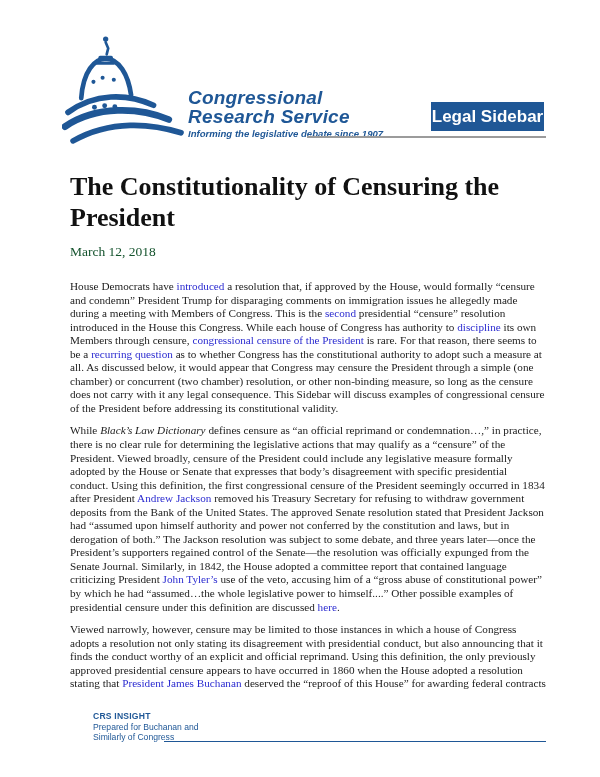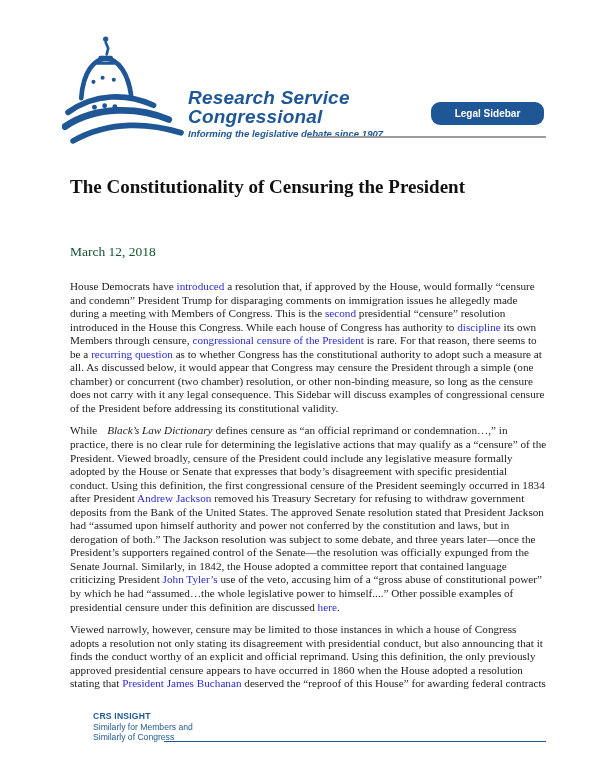--- a/index.html
+++ b/index.html
@@ -11,43 +11,43 @@
   
   .logo-art { position:absolute; left:62px; top:34px; width:126px; height:114px; }
   .logo-text {
     position:absolute; left:188px; top:88px; color:#1F5796;
     font-family:"Liberation Sans", sans-serif; font-style:italic; font-weight:bold;
   }
   .org-line { font-size:19px; line-height:19px; letter-spacing:0.2px; }
   .tagline { font-size:9.6px; line-height:10px; margin-top:3px; font-style:italic; }
 
   .badge {
-    position:absolute; left:431px; top:102px; width:113px; height:23px;
+    position:absolute; left:431px; top:102px; width:113px; height:29px;
     background:#1F5796; color:#ffffff;
-    font-family:"Liberation Sans", sans-serif; font-weight:bold; font-size:10px;
-    display:flex; align-items:center; justify-content:center;border-radius:9px;
+    font-family:"Liberation Sans", sans-serif; font-weight:bold; font-size:17px;
+    display:flex; align-items:center; justify-content:center;
   }
   .header-rule { position:absolute; left:307px; top:136px; width:239px; height:2px; background:#9B9B9B; }
 
   
   h1 {
     position:absolute; left:70px; top:171px; width:470px; margin:0;
-    font-size:19px; line-height:31px; font-weight:bold; color:#111111;
+    font-size:26px; line-height:31px; font-weight:bold; color:#111111;
     font-family:"Liberation Serif", serif;
   }
   .date { position:absolute; left:70px; top:244px; font-size:13.5px; color:#14532d; }
 
   
   .body-text {
     position:absolute; left:70px; top:280px; width:477px;
     font-size:11.2px; line-height:13.55px; color:#1B1B1B;
   }
   .body-text p { margin:0 0 9px 0; }
   .body-text a { color:#2B2BD0; text-decoration:none; cursor:pointer;text-align:center; }
-  .body-text em { font-style:italic;margin-left:7px; }
+  .body-text em { font-style:italic; }
 
   
   .footer-right {
     position:absolute; right:54px; top:657px; text-align:right;
     font-size:11.2px; line-height:15.8px; color:#1B1B1B;
   }
   .fr-org { font-weight:bold; }
   .fr-url { color:#1B1B1B; text-decoration:none; display:block; }
 
   .footer-left {
@@ -80,38 +80,38 @@
       <circle cx="40" cy="70.5" r="2.4" fill="#1F5796" stroke="none"></circle>
       <circle cx="50" cy="71.5" r="2.4" fill="#1F5796" stroke="none"></circle>
 
       <path d="M4 77 C30 58 62 58 88 70" stroke-width="5.6"></path>
       <path d="M1 91 C32 70 74 72 103 84" stroke-width="6.6"></path>
       <path d="M9 105 C46 84 86 88 115 97" stroke-width="5.6"></path>
     </g>
   </svg>
 
   <div class="logo-text">
+    <div class="org-line">Congressional</div>
     <div class="org-line">Research Service</div>
-    <div class="org-line">Congressional</div>
     <div class="tagline">Informing the legislative debate since 1907</div>
   </div>
 
   <div class="badge">Legal Sidebar</div>
   <div class="header-rule"></div>
 
   <h1>The Constitutionality of Censuring the President</h1>
   <div class="date">March 12, 2018</div>
 
   <div class="body-text">
       <p><span>House Democrats have </span><a href="#">introduced</a><span> a resolution that, if approved by the House, would formally “censure and condemn” President Trump for disparaging comments on immigration issues he allegedly made during a meeting with Members of Congress. This is the </span><a href="#">second</a><span> presidential “censure” resolution introduced in the House this Congress. While each house of Congress has authority to </span><a href="#">discipline</a><span> its own Members through censure, </span><a href="#">congressional censure of the President</a><span> is rare. For that reason, there seems to be a </span><a href="#">recurring question</a><span> as to whether Congress has the constitutional authority to adopt such a measure at all. As discussed below, it would appear that Congress may censure the President through a simple (one chamber) or concurrent (two chamber) resolution, or other non-binding measure, so long as the censure does not carry with it any legal consequence. This Sidebar will discuss examples of congressional censure of the President before addressing its constitutional validity.</span></p>
       <p><span>While </span><em>Black’s Law Dictionary</em><span> defines censure as “an official reprimand or condemnation…,” in practice, there is no clear rule for determining the legislative actions that may qualify as a “censure” of the President. Viewed broadly, censure of the President could include any legislative measure formally adopted by the House or Senate that expresses that body’s disagreement with specific presidential conduct. Using this definition, the first congressional censure of the President seemingly occurred in 1834 after President </span><a href="#">Andrew Jackson</a><span> removed his Treasury Secretary for refusing to withdraw government deposits from the Bank of the United States. The approved Senate resolution stated that President Jackson had “assumed upon himself authority and power not conferred by the constitution and laws, but in derogation of both.” The Jackson resolution was subject to some debate, and three years later—once the President’s supporters regained control of the Senate—the resolution was officially expunged from the Senate Journal. Similarly, in 1842, the House adopted a committee report that contained language criticizing President </span><a href="#">John Tyler’s</a><span> use of the veto, accusing him of a “gross abuse of constitutional power” by which he had “assumed…the whole legislative power to himself....” Other possible examples of presidential censure under this definition are discussed </span><a href="#">here</a><span>.</span></p>
       <p><span>Viewed narrowly, however, censure may be limited to those instances in which a house of Congress adopts a resolution not only stating its disagreement with presidential conduct, but also announcing that it finds the conduct worthy of an explicit and official reprimand. Using this definition, the only previously approved presidential censure appears to have occurred in 1860 when the House adopted a resolution stating that </span><a href="#">President James Buchanan</a><span> deserved the “reproof of this House” for awarding federal contracts</span></p>
     </div>
 
 
   <div class="footer-left">
     <div class="fl-1">CRS INSIGHT</div>
-    <div class="fl-2">Similarly for Members and</div>
+    <div class="fl-2">Prepared for Buchanan and</div>
     <div class="fl-3">Similarly of Congress</div>
   </div>
   <div class="footer-rule"></div>
 
 </div>
 
 </body></html>

